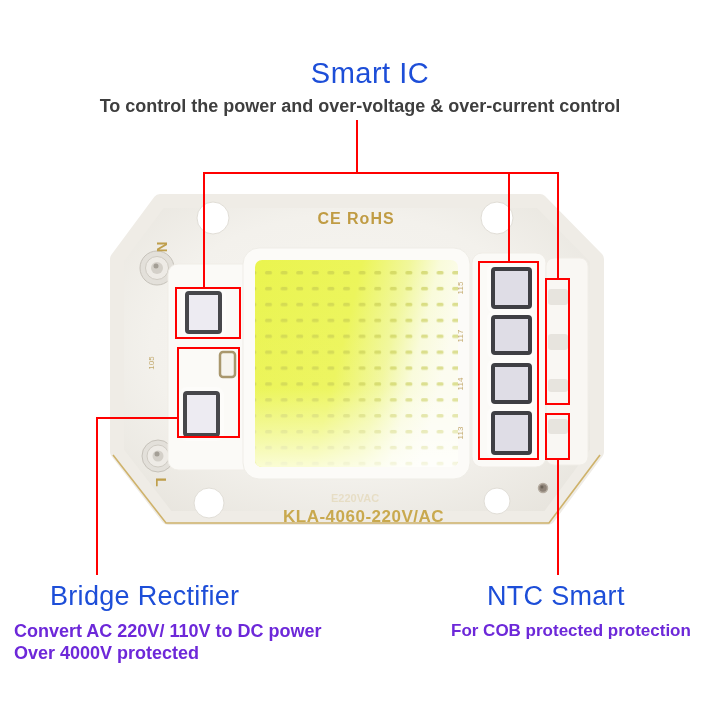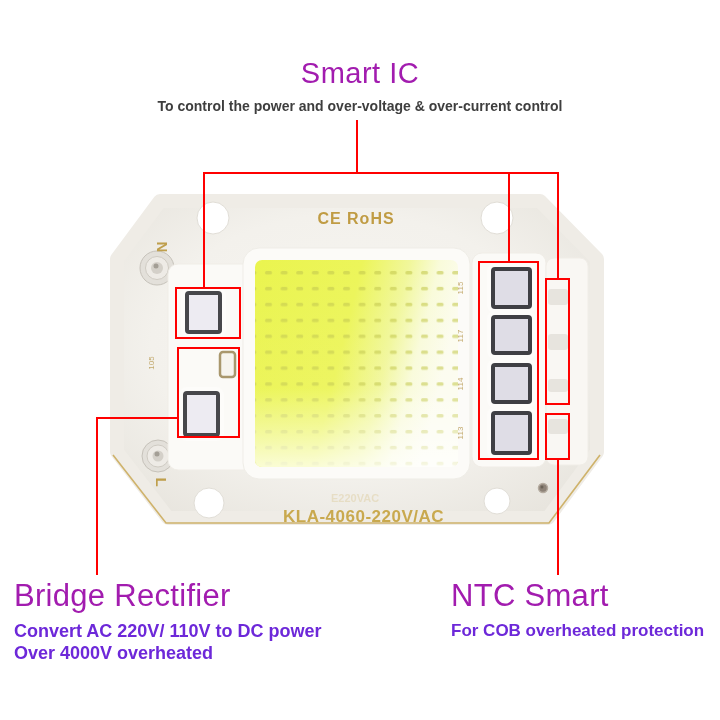--- a/index.html
+++ b/index.html
@@ -3,23 +3,23 @@
 <meta charset="utf-8">
 <style>
   html,body{margin:0;padding:0;background:#ffffff;}
   .scene{
     position:relative;width:720px;height:720px;background:#ffffff;overflow:hidden;
     font-family:"Liberation Sans",sans-serif;
   }
   .abs{position:absolute;}
   
   .top-annotation{top:56px;left:0;width:720px;text-align:center;}
-  .callout-title{font-size:29px;color:#a21caf;letter-spacing:.5px;line-height:34px;}
-  .callout-sub{margin-top:5px;font-size:14px;font-weight:bold;color:#3e3e3e;line-height:22px;}
-  .bottom-block .callout-title{font-size:31px;line-height:32px;letter-spacing:.3px;}
+  .callout-title{font-size:29px;color:#1d4ed8;letter-spacing:.5px;line-height:34px;padding-left:20px;}
+  .callout-sub{margin-top:5px;font-size:18px;font-weight:bold;color:#3e3e3e;line-height:22px;}
+  .bottom-block .callout-title{font-size:27px;line-height:32px;letter-spacing:.3px;margin-left:16px;}
   .bottom-block .desc{margin-top:8px;font-size:18px;font-weight:bold;color:#6d28d9;line-height:22px;}
   .bridge-block{left:14px;top:580px;width:360px;text-align:left;}
   .ntc-block{left:451px;top:580px;width:269px;text-align:left;}
   .ntc-block .desc{font-size:17px;}
   
   .rline{background:#ff0000;}
   .rbox{border:2px solid #ff0000;box-sizing:border-box;background:transparent;}
   .z-top{z-index:5;}
 </style>
 </head>
@@ -147,22 +147,22 @@
 
   <div class="abs top-annotation z-top">
     <div class="callout-title">Smart IC</div>
     <div class="callout-sub">To control the power and over-voltage &amp; over-current control</div>
   </div>
 
   <div class="abs bottom-block bridge-block z-top">
     <div class="callout-title">Bridge Rectifier</div>
     <div class="desc">
       <div>Convert AC 220V/ 110V to DC power</div>
-      <div>Over 4000V overheated</div>
+      <div>Over 4000V protected</div>
     </div>
   </div>
 
   <div class="abs bottom-block ntc-block z-top">
     <div class="callout-title">NTC Smart</div>
-    <div class="desc">For COB overheated protection</div>
+    <div class="desc">For COB protected protection</div>
   </div>
 
 </div>
 
 </body></html>

